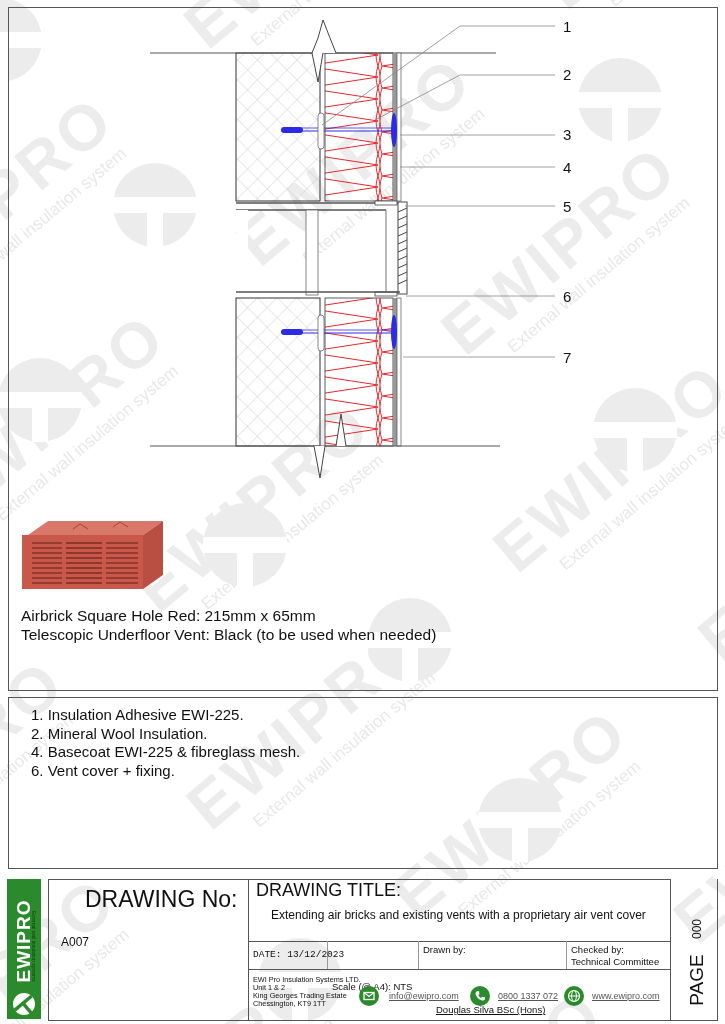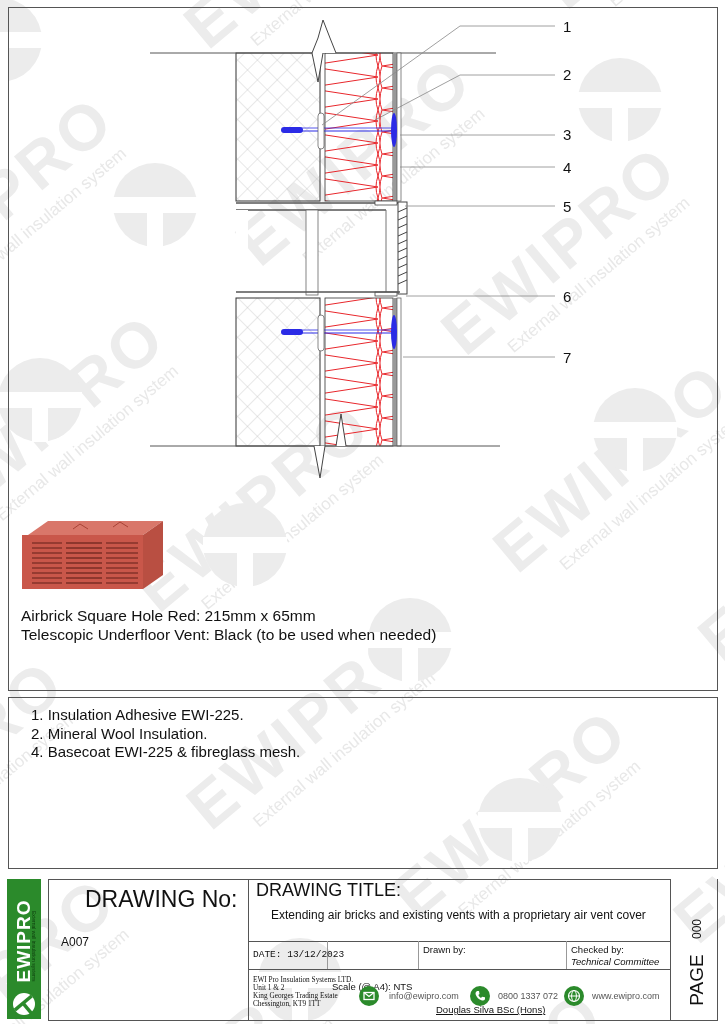--- a/index.html
+++ b/index.html
@@ -14,23 +14,23 @@
     .notes-list { position: absolute; left: 31px; top: 706px; font-size: 15px; line-height: 18.6px; margin: 0; padding: 0; list-style: none; }
     .logo-strip { position: absolute; left: 7px; top: 879px; width: 34px; height: 140px; background: #2b8a2b; }
     .logo-text { position: absolute; left: 50%; top: 50%; transform: translate(-50%, -50%) rotate(-90deg); color: #fff; font-weight: bold; font-size: 19px; letter-spacing: 1px; white-space: nowrap; }
     .logo-sub { position: absolute; left: 28px; top: 4px; transform-origin: left top; transform: rotate(90deg) translateX(4px); color: #0d3d0d; font-size: 5px; white-space: nowrap; }
     .tb { position: absolute; border: 1px solid #555; box-sizing: border-box; }
     .dn-label { position: absolute; left: 61px; top: 886px; font-size: 23px; margin-left: 24px; }
     .dn-value { position: absolute; left: 61px; top: 935px; font-size: 12px; }
     .dt-label { position: absolute; left: 256px; top: 880px; font-size: 18px; }
     .dt-value { position: absolute; left: 271px; top: 908px; font-size: 12px; }
     .small { font-size: 9.5px; }
-    .tiny { font-size: 7.3px; line-height: 8px; font-family: Liberation Serif, serif; }
+    .tiny { font-size: 7.3px; line-height: 8px; }
     .contact-circle { position: absolute; width: 20px; height: 20px; border-radius: 50%; background: #2b8a2b; }
-    .contact-text { position: absolute; font-size: 9px; color: #555; }
+    .contact-text { position: absolute; font-size: 9px; color: #555; text-decoration: underline; }
     .page-label { position: absolute; left: 697px; top: 980px; transform: translate(-50%, -50%) rotate(-90deg); font-size: 19px; white-space: nowrap; }
     .page-num { position: absolute; left: 697px; top: 929px; transform: translate(-50%, -50%) rotate(-90deg); font-size: 12px; white-space: nowrap; }
   </style>
 </head>
 <body>
 
 <div class="watermark">
   <svg width="725" height="1024" viewBox="0 0 725 1024">
     <defs>
       <g id="wm">
@@ -205,20 +205,21 @@
 </svg>
 
 <div class="caption" style="top:606px;">Airbrick Square Hole Red: 215mm x 65mm</div>
 <div class="caption" style="top:625px;">Telescopic Underfloor Vent: Black (to be used when needed)</div>
 
 <div class="frame" id="notes-frame"></div>
 <ul class="notes-list">
   <li>1. Insulation Adhesive EWI-225.</li>
   <li>2. Mineral Wool Insulation.</li>
   <li>4. Basecoat EWI-225 &amp; fibreglass mesh.</li>
+  <li>6. Vent cover + fixing.</li>
 </ul>
 
 <div>
 
   <div class="logo-strip">
     <div class="logo-text" style="top:62px;">EWIPRO</div>
     <div class="logo-sub" style="left:30px;top:28px;">External wall insulation systems</div>
     <svg style="position:absolute;left:5px;top:113px;" width="24" height="24" viewBox="0 0 24 24">
       <circle cx="12" cy="12" r="11" fill="#fff"></circle>
       <rect x="1" y="9" width="22" height="3.5" fill="#2b8a2b" transform="rotate(-40 12 12)"></rect>
@@ -242,21 +243,21 @@
   <div class="dn-value">A007</div>
 
   <div class="dt-label">DRAWING TITLE:</div>
   <div class="dt-value">Extending air bricks and existing vents with a proprietary air vent cover</div>
 
   <div class="small" style="position:absolute;left:253px;top:949px;font-family:Liberation Mono, monospace;">DATE: 13/12/2023</div>
   <div class="small" style="position:absolute;left:332px;top:981px;">Scale (@ A4): NTS</div>
   <div class="small" style="position:absolute;left:423px;top:944px;text-align:right;">Drawn by:</div>
   <div class="small" style="position:absolute;left:436px;top:1004px;text-decoration:underline;">Douglas Silva BSc (Hons)</div>
   <div class="small" style="position:absolute;left:571px;top:944px;">Checked by:</div>
-  <div class="small" style="position:absolute;left:571px;top:956px;font-style:italic;">Technical Committee</div>
+  <div class="small" style="position:absolute;left:571px;top:956px;">Technical Committee</div>
 
   <div class="tiny" style="position:absolute;left:253px;top:976px;">EWI Pro Insulation Systems LTD.</div>
   <div class="tiny" style="position:absolute;left:253px;top:984px;">Unit 1 &amp; 2</div>
   <div class="tiny" style="position:absolute;left:253px;top:992px;">King Georges Trading Estate</div>
   <div class="tiny" style="position:absolute;left:253px;top:1000px;">Chessington, KT9 1TT</div>
 
   <div class="contact-circle" style="left:359px;top:986px;">
     <svg width="20" height="20" viewBox="0 0 20 20">
         <rect x="5" y="6.5" width="10" height="7" fill="none" stroke="#fff" stroke-width="1.3"></rect>
         <polyline points="5,6.5 10,10.5 15,6.5" fill="none" stroke="#fff" stroke-width="1.2"></polyline>

